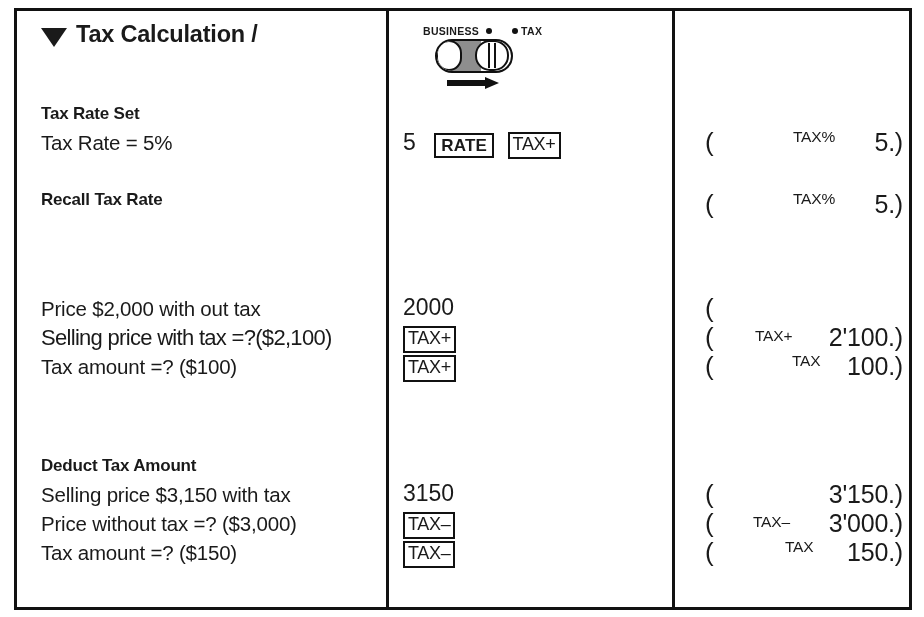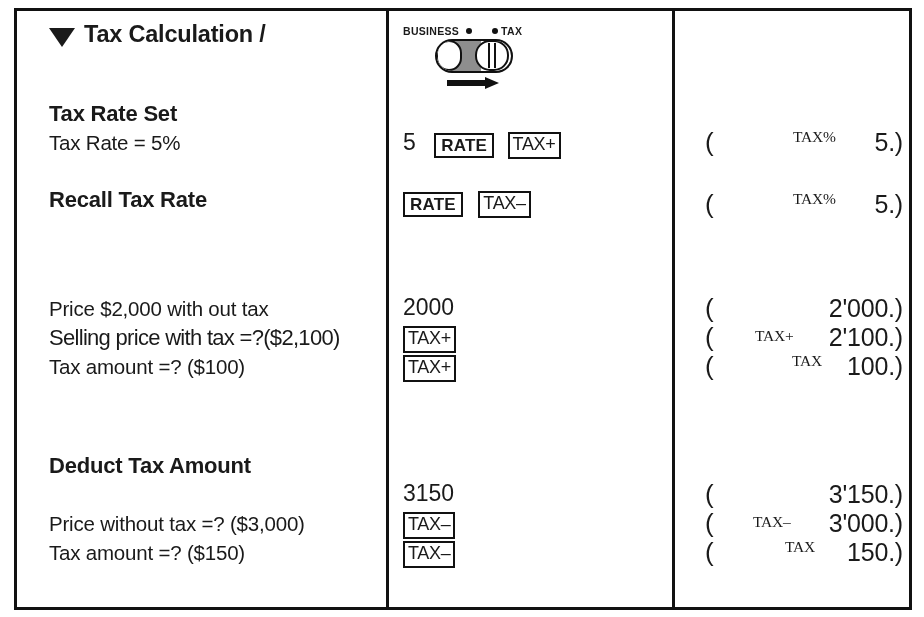--- a/index.html
+++ b/index.html
@@ -45,21 +45,21 @@
   .divider.d1 { left: 369px; }
   .divider.d2 { left: 655px; }
 
   
   .col {
     position: absolute;
     top: 0;
     height: 100%;
     box-sizing: border-box;
   }
-  .col-desc  { left: 16px;   width: 357px; }
+  .col-desc  { left: 8px;   width: 357px; }
   .col-keys  { left: 372px; width: 283px; }
   .col-disp  { left: 658px; width: 240px; }
 
   
   .desc-inner {
     position: absolute;
     left: 16px;
     top: 4px;
     right: 4px;
   }
@@ -79,21 +79,21 @@
     flex: 0 0 auto;
   }
   .title-text {
     font-weight: bold;
     font-size: 23.5px;
     line-height: 28px;
     letter-spacing: -0.2px;
   }
   .hdr {
     font-weight: bold;
-    font-size: 22px;
+    font-size: 17px;
     line-height: 28px;
     letter-spacing: -0.2px;
     white-space: nowrap;
   }
   .line {
     font-weight: normal;
     font-size: 20.5px;
     line-height: 28px;
     letter-spacing: -0.2px;
     white-space: nowrap;
@@ -110,21 +110,21 @@
     width: 150px;
   }
   .switch-labels {
     display: flex;
     align-items: center;
     font-size: 10.5px;
     font-weight: bold;
     letter-spacing: 0.3px;
     margin-bottom: 2px;
   }
-  .switch-labels .lbl-left { margin-right: 4px; }
+  .switch-labels .lbl-left { margin-right: 4px; margin-left: 20px; }
   .dot {
     display: inline-block;
     width: 6px; height: 6px;
     border-radius: 50%;
     background: #111;
     margin: 0 3px;
   }
   .sw-gap { display:inline-block; width: 14px; }
   .switch-body {
     position: relative;
@@ -241,21 +241,20 @@
     font-size: 26px;
     line-height: 34px;
     font-weight: normal;
   }
   .ann {
     position: absolute;
     font-size: 15.5px;
     line-height: 34px;
     letter-spacing: -0.2px;
     font-weight: normal;
-    font-family: Liberation Serif, serif;
   }
   .val {
     position: absolute;
     right: 12px;
     top: 0;
     font-size: 25px;
     line-height: 34px;
     letter-spacing: -0.2px;
     font-weight: normal;
     white-space: nowrap;
@@ -284,20 +283,21 @@
       <div class="abs hdr" style="top:89px">Tax Rate Set</div>
       <div class="abs line" style="top:118px">Tax Rate = 5%</div>
 
       <div class="abs hdr" style="top:175px">Recall Tax Rate</div>
 
       <div class="abs line" style="top:284px">Price $2,000 with out tax</div>
       <div class="abs line tight" style="top:313px">Selling price with tax =?($2,100)</div>
       <div class="abs line" style="top:342px">Tax amount =? ($100)</div>
 
       <div class="abs hdr" style="top:441px">Deduct Tax Amount</div>
+      <div class="abs line" style="top:470px">Selling price $3,150 with tax</div>
       <div class="abs line" style="top:499px">Price without tax =? ($3,000)</div>
       <div class="abs line" style="top:528px">Tax amount =? ($150)</div>
     </div>
 
     <div class="col col-keys">
 
       <div class="switch-wrap">
         <div class="switch-labels">
           <span class="lbl-left">BUSINESS</span>
           <span class="dot"></span>
@@ -315,24 +315,20 @@
           <div class="head"></div>
         </div>
       </div>
 
       <div class="abs" style="left:14px; top:118px">
         <span class="num-entry">5</span>
         <span class="keybox rate" style="margin-left:14px">RATE</span>
         <span class="keybox taxk" style="margin-left:9px">TAX+</span>
       </div>
 
-      <div class="abs" style="left:14px; top:180px">
-        <span class="keybox rate">RATE</span>
-        <span class="keybox taxk" style="margin-left:11px">TAX–</span>
-      </div>
 
       <div class="abs num-entry" style="left:14px; top:283px">2000</div>
       <div class="abs" style="left:14px; top:315px">
         <span class="keybox taxk">TAX+</span>
       </div>
       <div class="abs" style="left:14px; top:344px">
         <span class="keybox taxk">TAX+</span>
       </div>
 
       <div class="abs num-entry" style="left:14px; top:469px">3150</div>
@@ -354,21 +350,20 @@
 
       <div class="disp-row" style="top:176px">
         <span class="paren">(</span>
         <span class="ann" style="left:118px; top:-5px">TAX%</span>
         <span class="val">5.)</span>
       </div>
 
       <div class="disp-row" style="top:280px">
         <span class="paren">(</span>
         <span class="ann" style="left:100px"></span>
-        <span class="val">2'000.)</span>
       </div>
 
       <div class="disp-row" style="top:309px">
         <span class="paren">(</span>
         <span class="ann" style="left:80px; top:-1px">TAX+</span>
         <span class="val">2'100.)</span>
       </div>
 
       <div class="disp-row" style="top:338px">
         <span class="paren">(</span>

